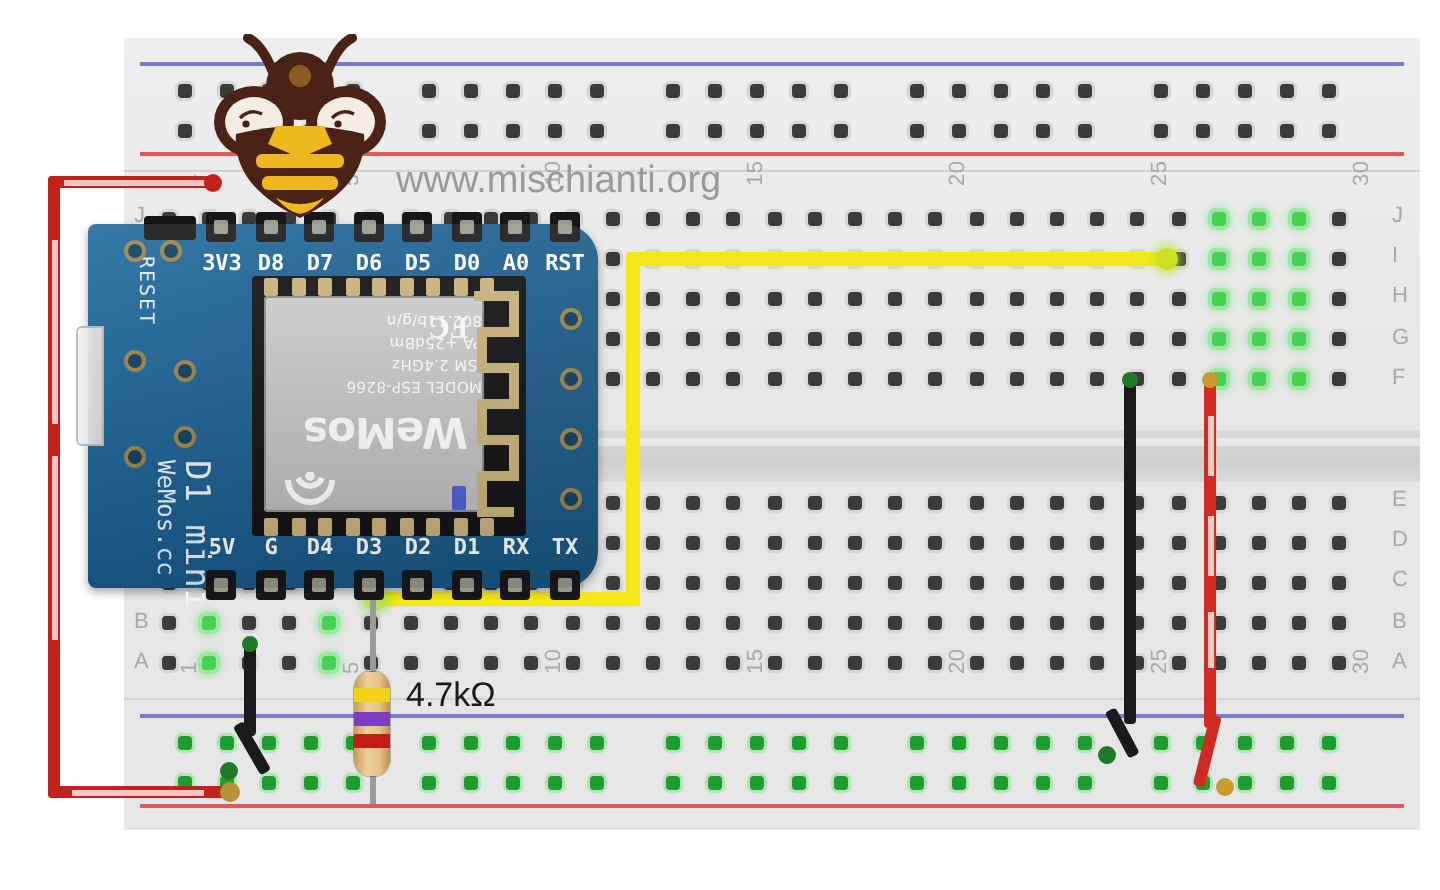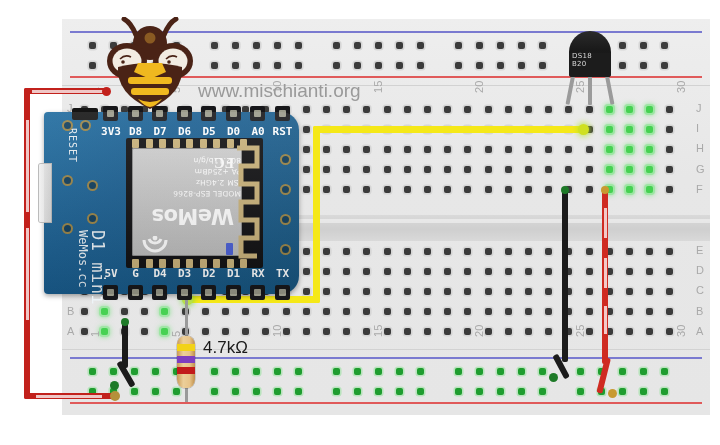--- a/index.html
+++ b/index.html
@@ -787,31 +787,20 @@
   <div class="res-lead" style="left:184.5px; top:300px; height:44px;"></div>
   <div class="res-lead" style="left:184.5px; top:380px; height:22px;"></div>
   <div id="resistor">
     <div class="res-body"></div>
     <div class="res-band" style="top:8px; background:#f2d218;"></div>
     <div class="res-band" style="top:20px; background:#7e3ec0;"></div>
     <div class="res-band" style="top:31px; background:#c21b1b;"></div>
     <div class="res-label">4.7kΩ</div>
   </div>
 
-  <div id="ds18b20">
-    <div class="ds-leg" style="left:8px; top:40px; height:34px; transform:rotate(11deg); transform-origin:top center;"></div>
-    <div class="ds-leg" style="left:24px; top:40px; height:34px;"></div>
-    <div class="ds-leg" style="left:40px; top:40px; height:34px; transform:rotate(-11deg); transform-origin:top center;"></div>
-    <div class="ds-body"></div>
-    <div class="ds-flat"></div>
-    <div class="ds-text">
-      <div>DS18</div>
-      <div>B20</div>
-    </div>
-  </div>
 
   <div id="wemos">
     <div class="usb-conn"></div>
     <div class="reset-btn"></div>
     <div class="reset-label">RESET</div>
     <div class="brand-d1">D1 mini</div>
     <div class="brand-wemos">WeMos.cc</div>
 
     <div class="via" style="left:20px; top:10px;"></div>
     <div class="via" style="left:38px; top:10px;"></div>

